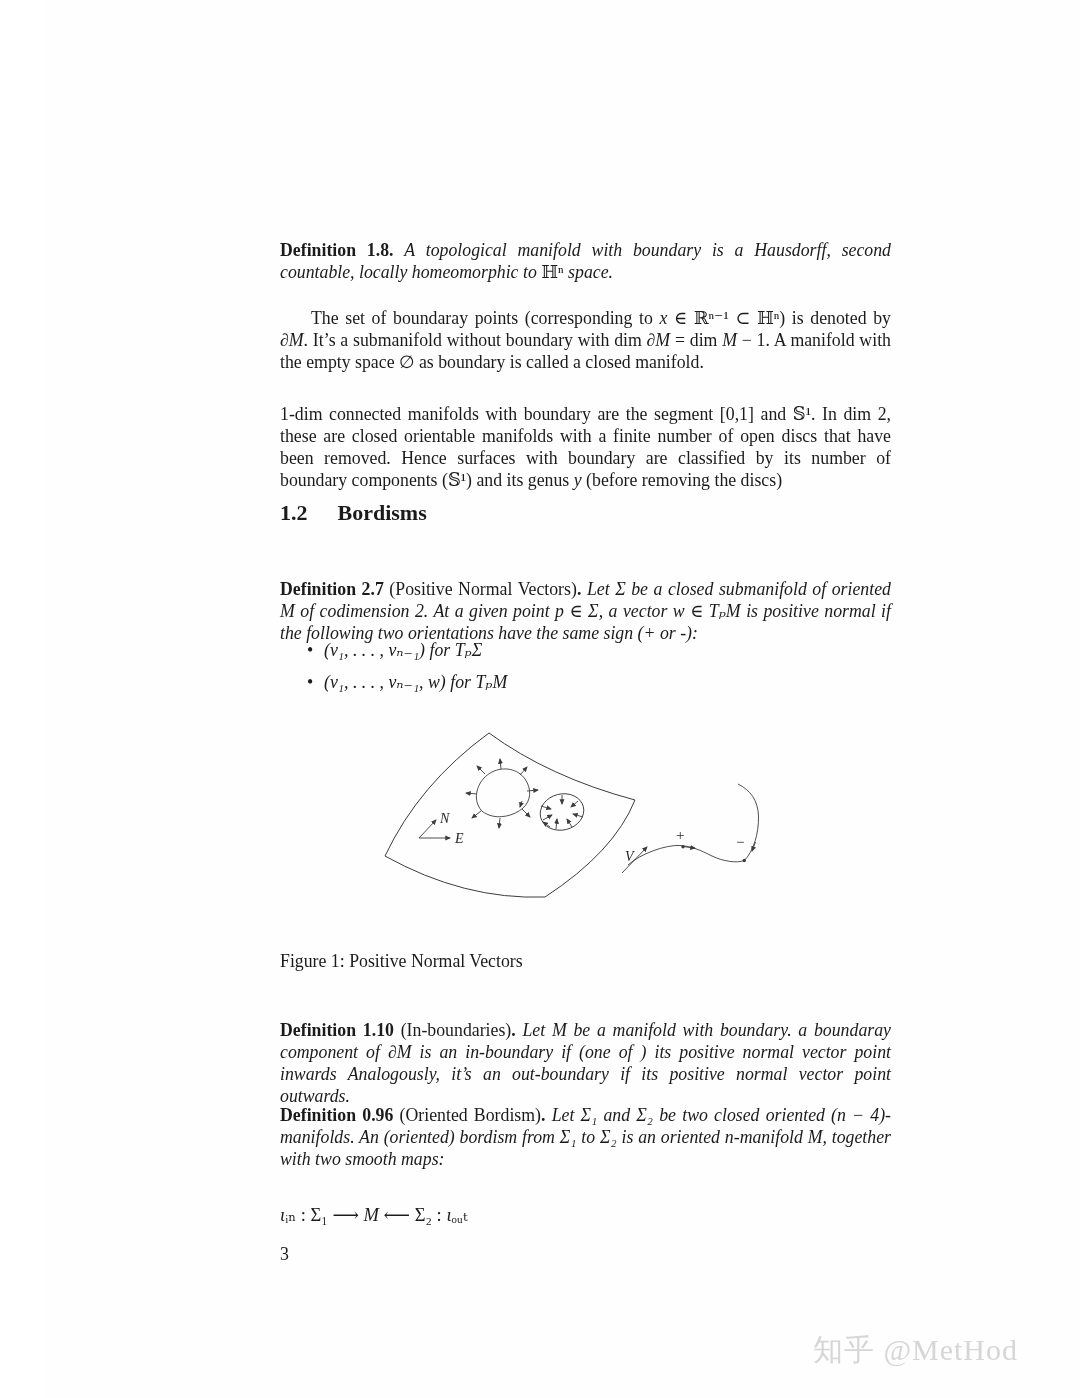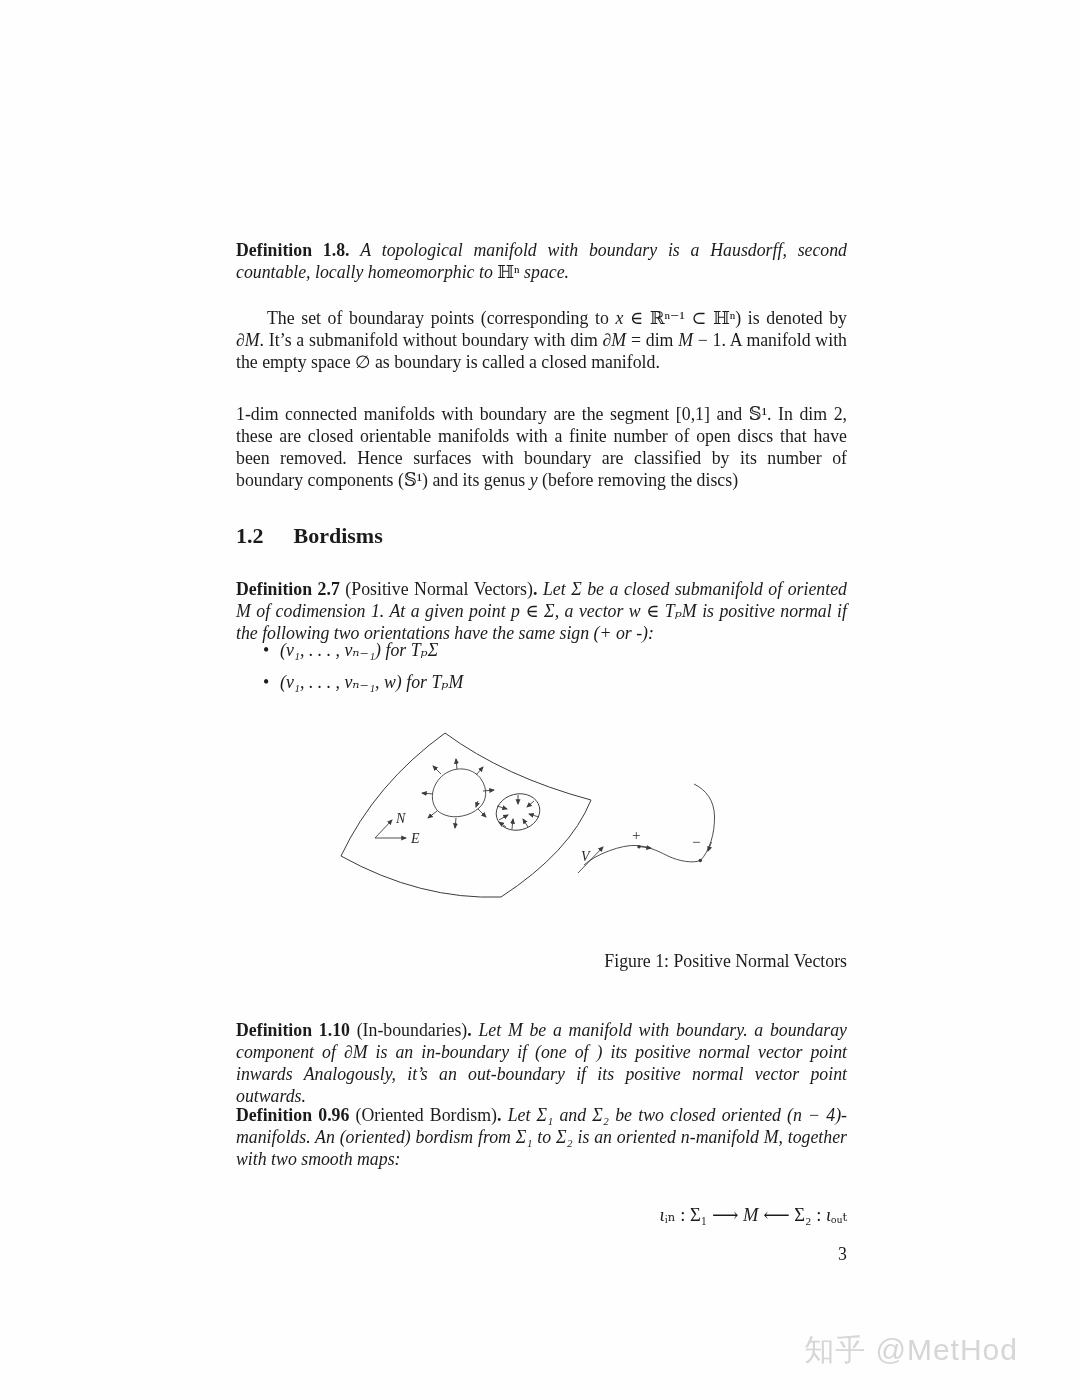--- a/index.html
+++ b/index.html
@@ -4,70 +4,70 @@
 <style>
   html,body{margin:0;padding:0;}
   body{
     width:1080px;height:1398px;
     background:#ffffff;
     position:relative;
     overflow:hidden;
     font-family:"Liberation Serif","DejaVu Serif",serif;
     color:#1b1b1b;
   }
-  .page{position:absolute;inset:0;background:#fefefe;}
+  .page{position:absolute;inset:0;background:#fefefe;margin-left:44px;}
   .blk{
     position:absolute;left:236px;width:611px;
     font-size:17.8px;line-height:22px;
     text-align:justify;
   }
-  .center{text-align:right;}
+  .center{text-align:left;}
   .indent1{text-indent:31px;}
   .indent2{text-indent:25px;}
   .run-bf{font-weight:700;font-style:normal;}
   .run-it{font-style:italic;}
   .run-rm{font-style:normal;}
   .section-head{
     font-weight:700;font-size:22px;line-height:26px;text-align:left;
   }
   .section-head .secnum{display:inline-block;margin-right:30px;}
   .bullet-item{padding-left:44px;text-indent:0;}
   .bullet-mark{position:absolute;left:27px;top:0;font-style:normal;}
   .figure-wrap{position:absolute;left:330px;top:722px;width:430px;height:190px;}
   .figure-wrap svg{display:block;}
   svg .stroke{fill:none;stroke:#3c3c3c;stroke-width:1;}
   svg .stroke-thin{fill:none;stroke:#3c3c3c;stroke-width:0.9;}
   svg text{font-family:"Liberation Serif","DejaVu Serif",serif;fill:#2a2a2a;}
   svg .math-lbl{font-style:italic;font-size:14px;}
   svg .sign-lbl{font-style:normal;font-size:15px;}
   .watermark{
     position:absolute;right:62px;top:1330px;
-    font-family:Liberation Sans, sans-serif;
+    font-family:Liberation Serif, serif;
     font-size:30px;letter-spacing:1px;
     color:#d6d6d6;
     text-align:left;
     text-shadow:0 1px 0 rgba(255,255,255,0.9);
   }
 </style>
 </head>
 <body>
 
 <div class="page">
 
   <p class="blk" style="top:221px"><span class="run-bf">Definition 1.8.</span><span class="run-rm"> </span><span class="run-it">A topological manifold with boundary is a Hausdorff, second countable, locally homeomorphic to </span><span class="run-rm">ℍⁿ</span><span class="run-it"> space.</span></p>
 
   <p class="blk indent1" style="top:289px"><span class="run-rm">The set of boundaray points (corresponding to </span><span class="run-it">x</span><span class="run-rm"> ∈ ℝⁿ⁻¹ ⊂ ℍⁿ) is denoted by </span><span class="run-it">∂M</span><span class="run-rm">. It’s a submanifold without boundary with dim </span><span class="run-it">∂M</span><span class="run-rm"> = dim </span><span class="run-it">M</span><span class="run-rm"> − 1. A manifold with the empty space ∅ as boundary is called a closed manifold.</span></p>
 
   <p class="blk" style="top:385px"><span class="run-rm">1-dim connected manifolds with boundary are the segment [0,1] and 𝕊¹. In dim 2, these are closed orientable manifolds with a finite number of open discs that have been removed. Hence surfaces with boundary are classified by its number of boundary components (𝕊¹) and its genus </span><span class="run-it">y</span><span class="run-rm"> (before removing the discs)</span></p>
 
-  <h2 class="blk section-head" style="top:523px;margin:0">
+  <h2 class="blk section-head" style="top:500px;margin:0">
     <span class="secnum">1.2</span><span>Bordisms</span>
   </h2>
 
-  <p class="blk" style="top:560px"><span class="run-bf">Definition 2.7</span><span class="run-rm"> (Positive Normal Vectors)</span><span class="run-bf">. </span><span class="run-it">Let Σ be a closed submanifold of oriented M of codimension 1. At a given point p ∈ Σ, a vector w ∈ TₚM is positive normal if the following two orientations have the same sign (+ or -):</span></p>
+  <p class="blk" style="top:560px"><span class="run-bf">Definition 2.7</span><span class="run-rm"> (Positive Normal Vectors)</span><span class="run-bf">. </span><span class="run-it">Let Σ be a closed submanifold of oriented M of codimension 2. At a given point p ∈ Σ, a vector w ∈ TₚM is positive normal if the following two orientations have the same sign (+ or -):</span></p>
 
   <p class="blk bullet-item" style="top:621px">
     <span class="bullet-mark">•</span><span><span class="run-it">(v₁, . . . , vₙ₋₁) for TₚΣ</span></span>
   </p>
   <p class="blk bullet-item" style="top:653px">
     <span class="bullet-mark">•</span><span><span class="run-it">(v₁, . . . , vₙ₋₁, w) for TₚM</span></span>
   </p>
 
   <div class="figure-wrap">
     <svg width="430" height="190" viewBox="0 0 430 190">

